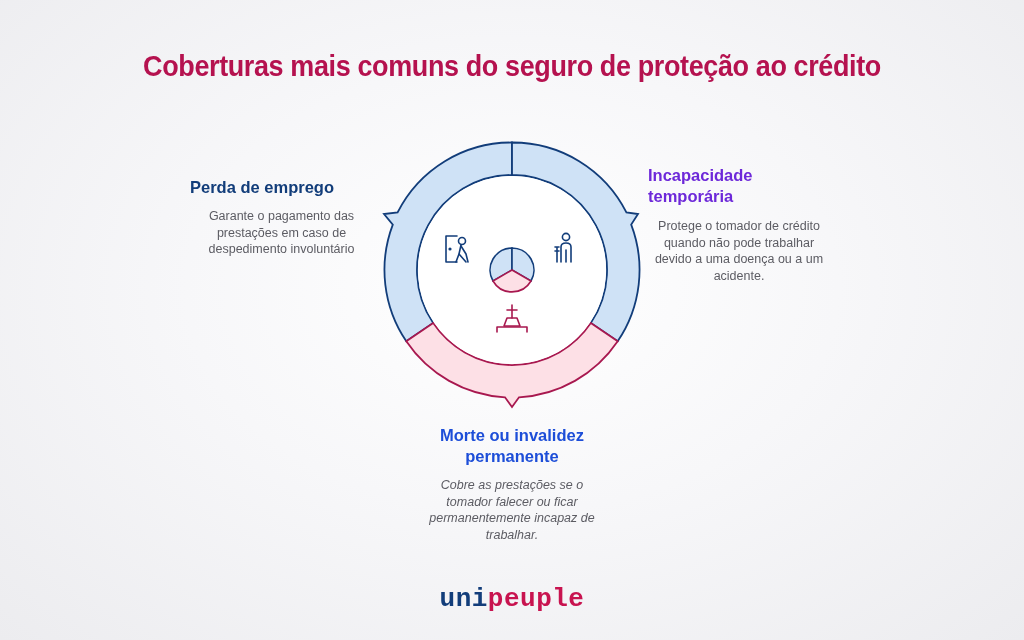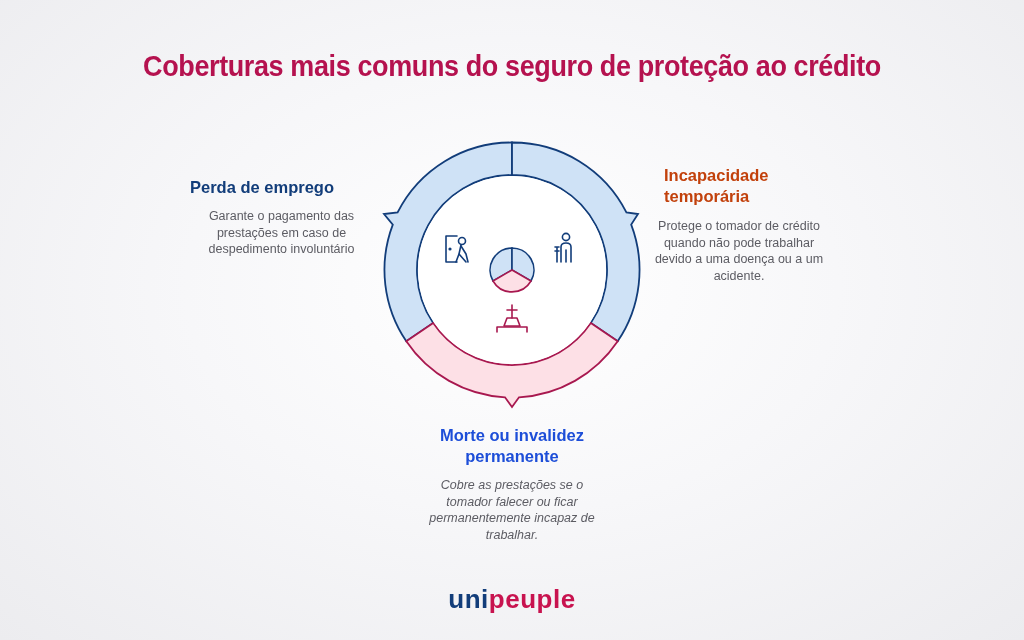--- a/index.html
+++ b/index.html
@@ -10,28 +10,28 @@
   }
   .title {
     position:absolute; left:0; right:0; top:50px; text-align:center;
     font-size:29px; font-weight:bold; color:#b5124f; letter-spacing:-0.4px;
     transform: scaleX(0.93);
   }
   .heading { position:absolute; font-weight:bold; font-size:16.5px; line-height:21px; }
   .desc { position:absolute; font-size:12.5px; line-height:16.5px; color:#5c5c63; }
   .h-left { left:190px; width:172px; top:177px; text-align:left; color:#123d7a; }
   .d-left { left:200px; width:163px; top:208px; text-align:center; }
-  .h-right { left:664px; width:160px; top:165px; text-align:left; color:#c2410c; }
+  .h-right { left:648px; width:160px; top:165px; text-align:left; color:#6d28d9; }
   .d-right { left:654px; width:170px; top:218px; text-align:center; }
   .h-bottom { left:412px; width:200px; top:425px; text-align:center; color:#1d4ed8; }
   .d-bottom { left:425px; width:174px; top:477px; text-align:center;font-style:italic; }
   .diagram { position:absolute; left:0; top:0; }
   .logo {
     position:absolute; left:0; right:0; top:584px; text-align:center;
-    font-size:26px; font-weight:bold; letter-spacing:0.5px;
+    font-size:26px; font-weight:bold; letter-spacing:0.5px;font-family:Liberation Mono, monospace;
   }
   .logo .a { color:#123d7a; }
   .logo .b { color:#c8134f; }
 </style>
 </head>
 <body>
 
 <div class="title">Coberturas mais comuns do seguro de proteção ao crédito</div>
 
 <svg class="diagram" width="1024" height="640" viewBox="0 0 1024 640">

